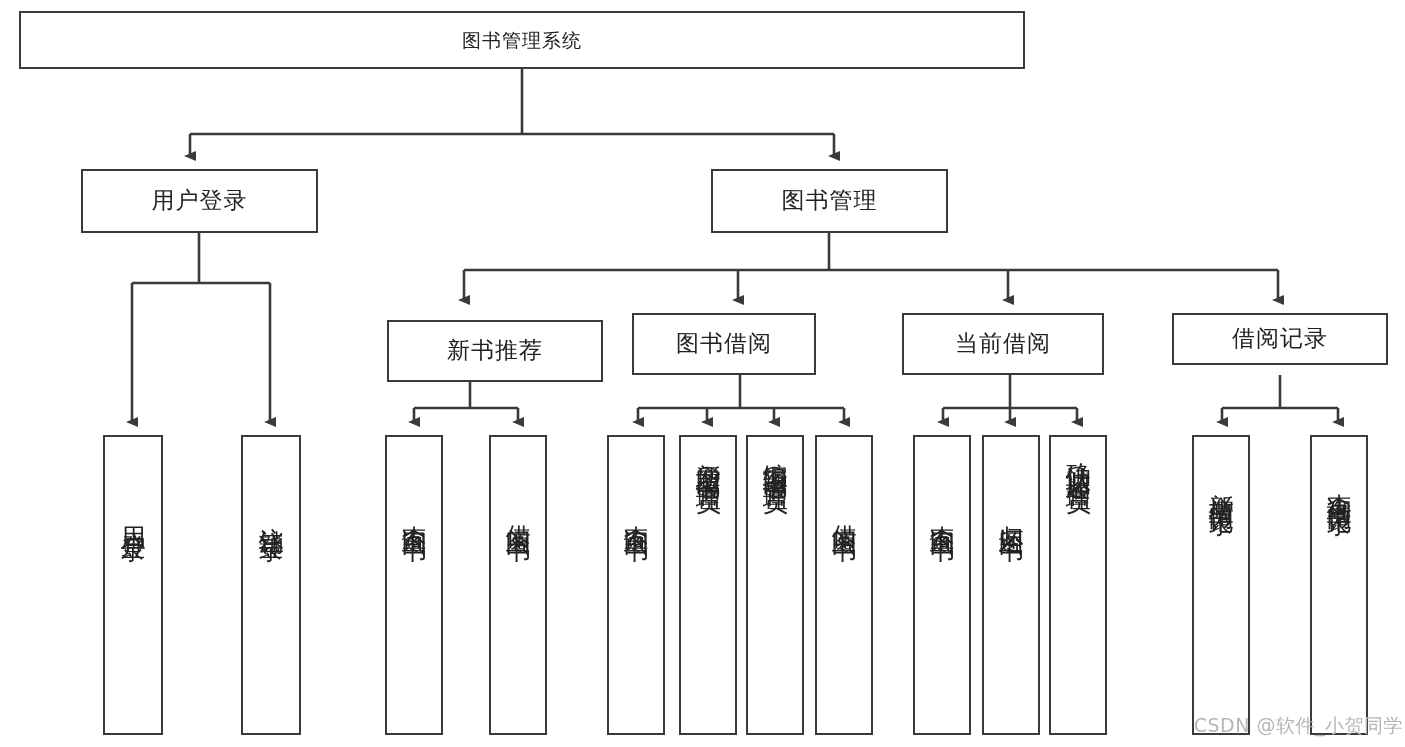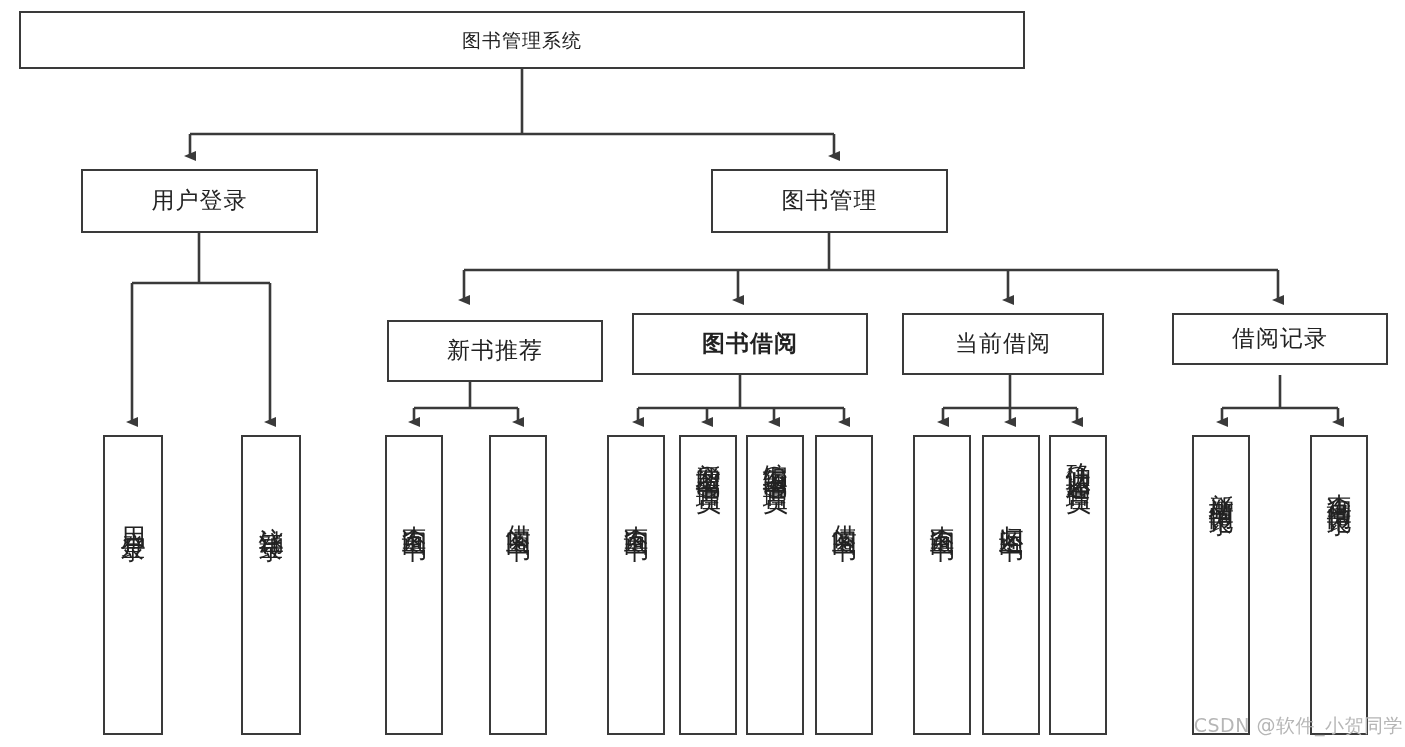--- a/index.html
+++ b/index.html
@@ -134,21 +134,21 @@
   </div>
 
   <div class="node horiz" style="left:711px; top:169px; width:237px; height:64px;">
     <span>图书管理</span>
   </div>
 
   <div class="node horiz" style="left:362px; top:320px; width:216px; height:62px;margin-left:25px;">
     <span>新书推荐</span>
   </div>
 
-  <div class="node horiz" style="left:632px; top:313px; width:236px; height:62px;font-weight:bold;">
+  <div class="node horiz" style="left:632px; top:313px; width:184px; height:62px;">
     <span>图书借阅</span>
   </div>
 
   <div class="node horiz" style="left:902px; top:313px; width:202px; height:62px;">
     <span>当前借阅</span>
   </div>
 
   <div class="node horiz" style="left:1172px; top:313px; width:216px; height:52px;">
     <span>借阅记录</span>
   </div>

